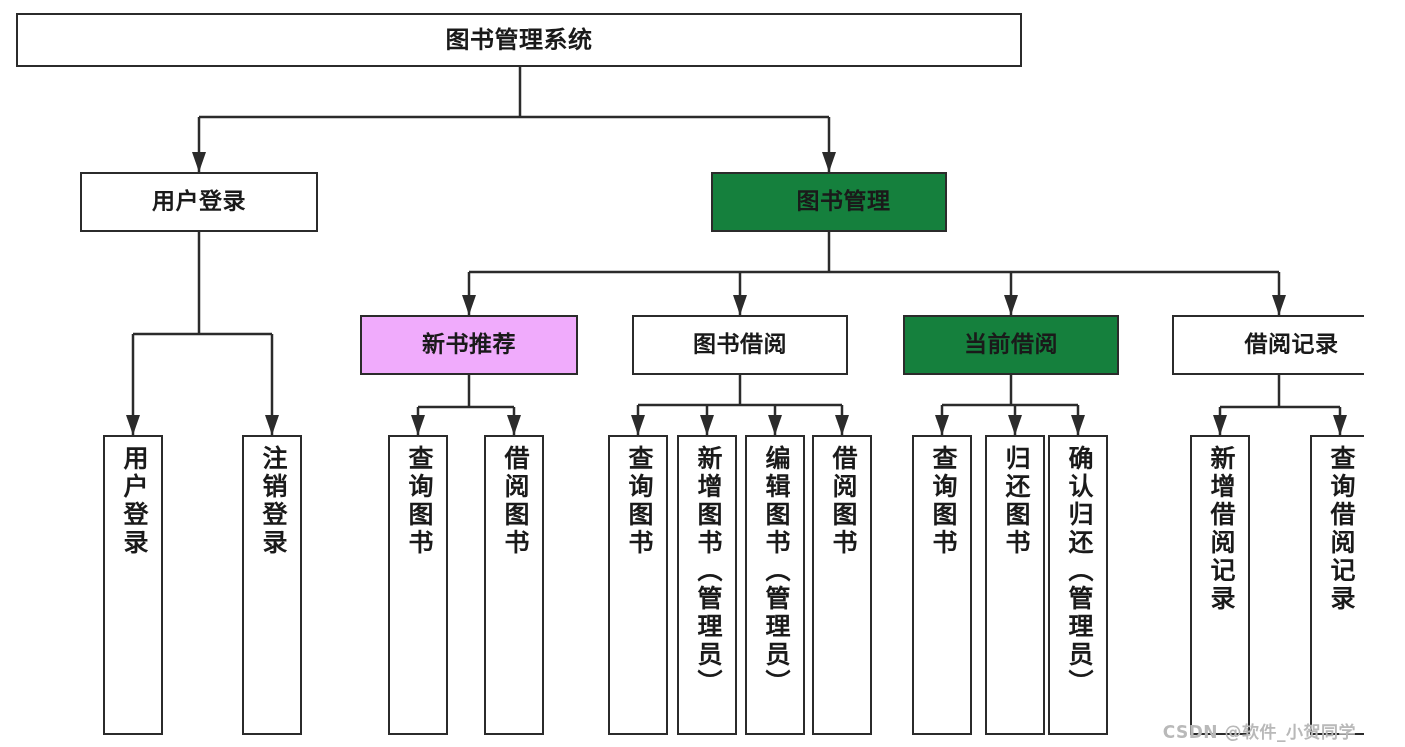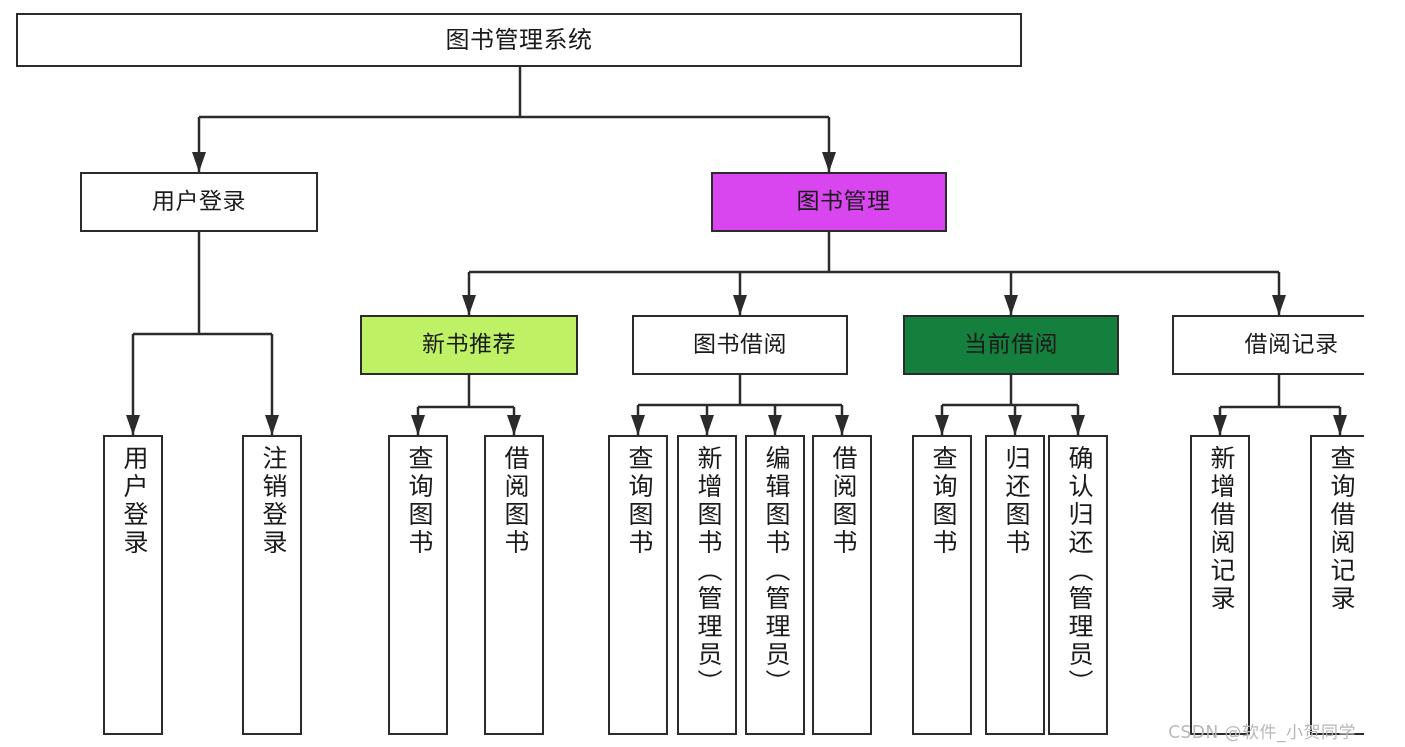--- a/index.html
+++ b/index.html
@@ -10,20 +10,21 @@
   }
   body {
     font-family: "DejaVu Sans", "Liberation Sans", sans-serif;
   }
   #diagram-root {
     position: relative;
     width: 1364px;
     height: 747px;
     background: #ffffff;
     overflow: hidden;
+    font-weight: bold;
   }
   #diagram-svg {
     position: absolute;
     left: 0;
     top: 0;
     width: 1405px;
     height: 747px;
   }
   .node-box {
     position: absolute;
@@ -128,24 +129,24 @@
       <line x1="1340" y1="407" x2="1340" y2="435" stroke="#2b2b2b" stroke-width="2.5"></line>
       <polygon points="1333,415 1347,415 1340,435" fill="#2b2b2b"></polygon>
     </svg>
   <div id="node-layer">
       <div class="node-box horizontal root" style="left: 16px; top: 13px; width: 1006px; height: 54px; border-color: rgb(43, 43, 43); background: rgb(255, 255, 255);">
         <span class="node-label" style="color: rgb(26, 26, 26);">图书管理系统</span>
       </div>
       <div class="node-box horizontal" style="left: 80px; top: 172px; width: 238px; height: 60px; border-color: rgb(43, 43, 43); background: rgb(255, 255, 255);">
         <span class="node-label" style="color: rgb(26, 26, 26);">用户登录</span>
       </div>
-      <div class="node-box horizontal" style="left: 711px; top: 172px; width: 236px; height: 60px; border-color: rgb(43, 43, 43); background: #d946ef; padding-left: 29px;">
+      <div class="node-box horizontal" style="left: 711px; top: 172px; width: 236px; height: 60px; border-color: rgb(43, 43, 43); background: #15803d; padding-left: 29px;">
         <span class="node-label" style="color: rgb(26, 26, 26);">图书管理</span>
       </div>
-      <div class="node-box horizontal" style="left: 360px; top: 315px; width: 218px; height: 60px; border-color: rgb(43, 43, 43); background: #bef264;">
+      <div class="node-box horizontal" style="left: 360px; top: 315px; width: 218px; height: 60px; border-color: rgb(43, 43, 43); background: #f0abfc;">
         <span class="node-label" style="color: rgb(26, 26, 26);">新书推荐</span>
       </div>
       <div class="node-box horizontal" style="left: 632px; top: 315px; width: 216px; height: 60px; border-color: rgb(43, 43, 43); background: rgb(255, 255, 255);">
         <span class="node-label" style="color: rgb(26, 26, 26);">图书借阅</span>
       </div>
       <div class="node-box horizontal" style="left: 903px; top: 315px; width: 216px; height: 60px; border-color: rgb(43, 43, 43); background: #15803d;">
         <span class="node-label" style="color: rgb(26, 26, 26);">当前借阅</span>
       </div>
       <div class="node-box horizontal" style="left: 1172px; top: 315px; width: 215px; height: 60px; border-color: rgb(43, 43, 43); background: rgb(255, 255, 255);">
         <span class="node-label" style="color: rgb(26, 26, 26); margin-left: 24px;">借阅记录</span>

